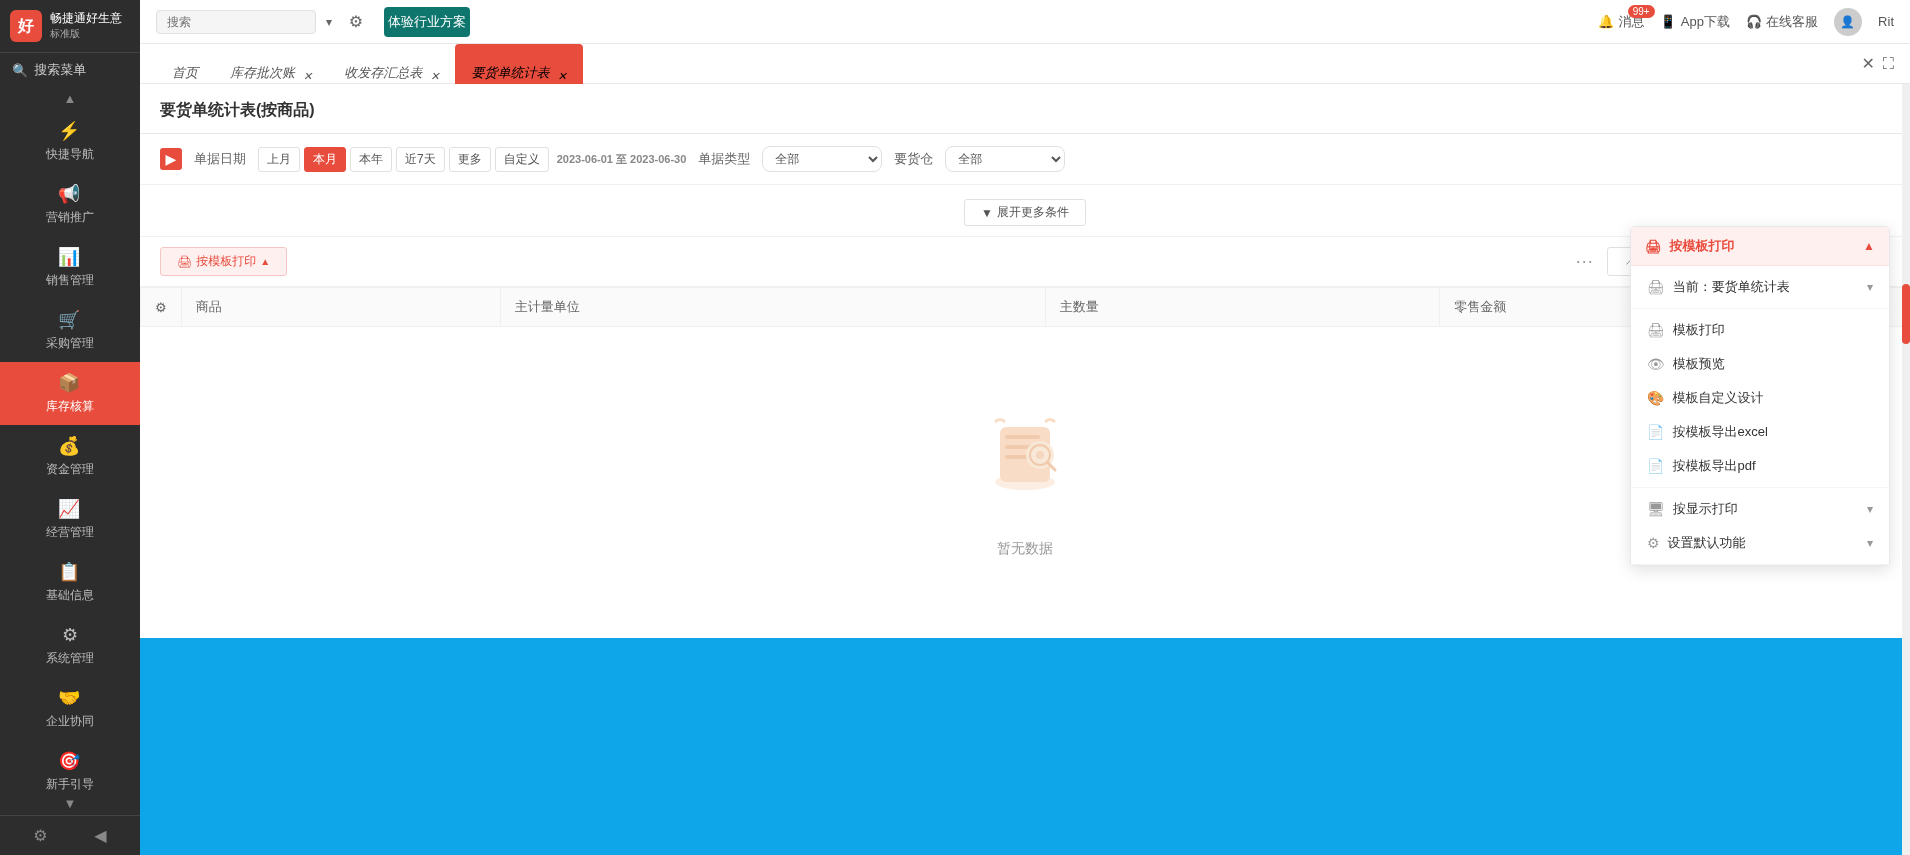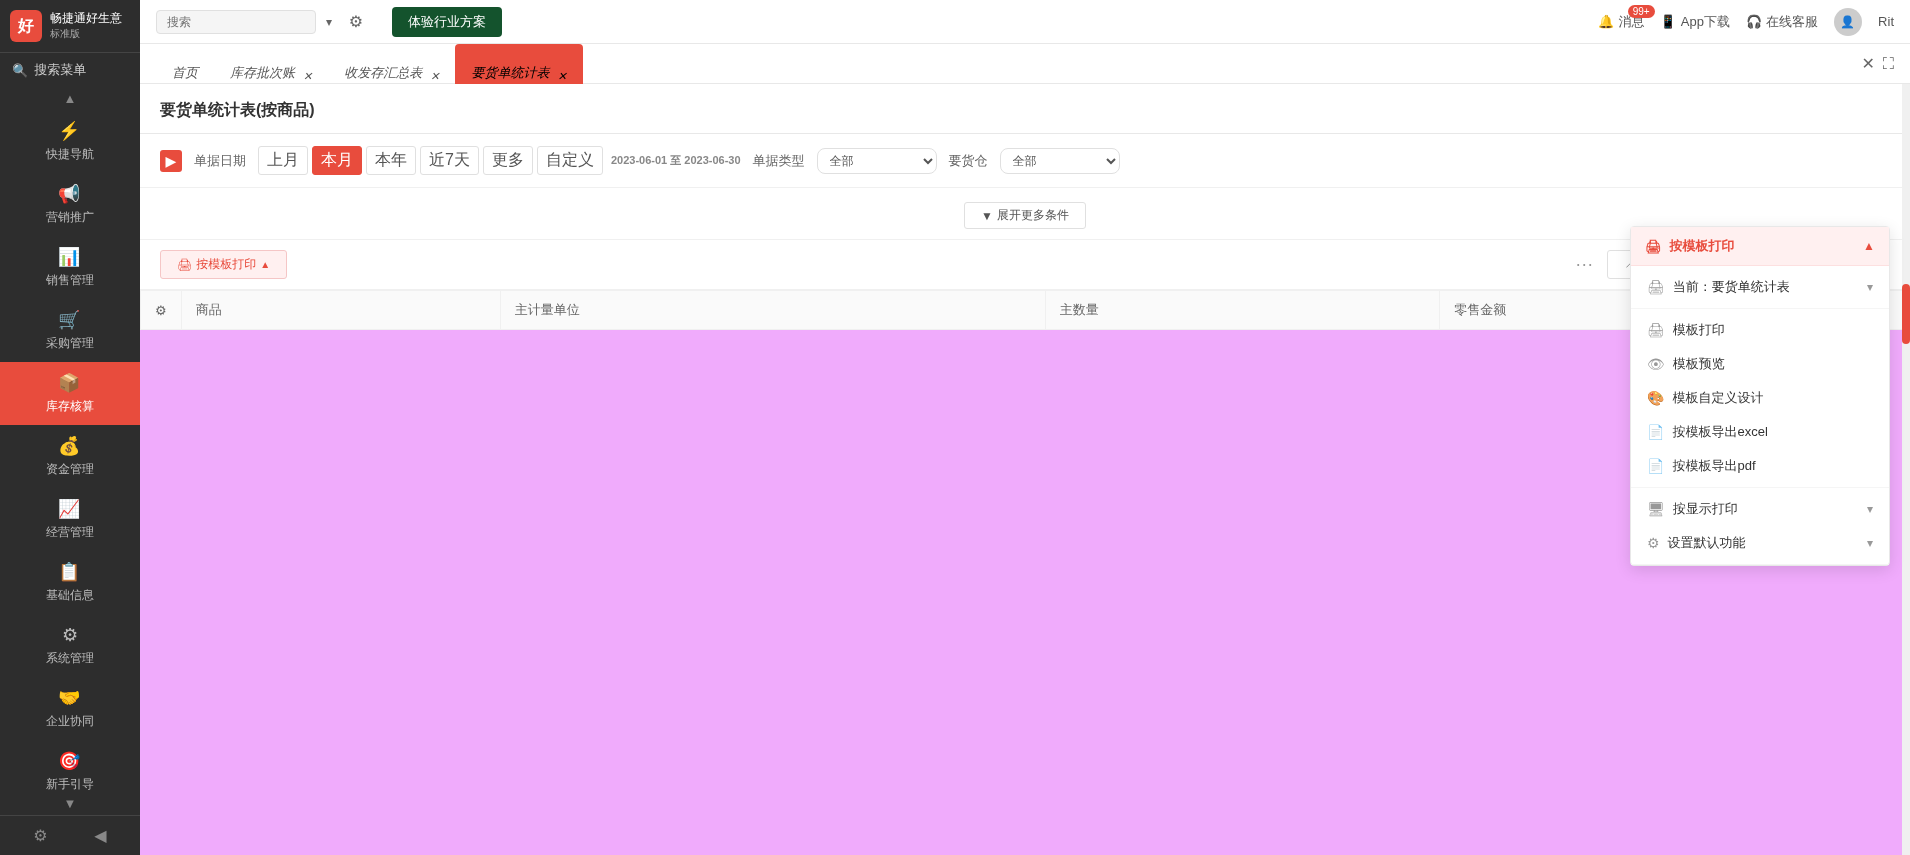--- a/index.html
+++ b/index.html
@@ -86,28 +86,28 @@
       width: 160px;
     }
     .topbar-dropdown-btn {
       border: none; background: none; cursor: pointer; color: #666; font-size: 12px;
     }
     .topbar-settings-btn {
       width: 28px; height: 28px; border: none; background: none; cursor: pointer;
       color: #666; font-size: 16px;
     }
     .topbar-trial-btn {
-      background: #14532d;
+      background: #0f766e;
       color: white;
       border: none;
       border-radius: 4px;
-      padding: 6px 16px;
+      padding: 6px 4px;
       font-size: 13px;
       cursor: pointer;
-      margin-left: 12px;
+      margin-left: 4px;
     }
     .topbar-spacer { flex: 1; }
     .topbar-actions {
       display: flex; align-items: center; gap: 16px; color: #555; font-size: 13px;
     }
     .topbar-action-item {
       display: flex; align-items: center; gap: 4px; cursor: pointer;
       position: relative;
     }
     .badge {
@@ -161,21 +161,21 @@
     .tabs-bar-right {
       margin-left: auto;
       display: flex; align-items: center; gap: 8px;
     }
     .window-btn { background: none; border: none; cursor: pointer; font-size: 16px; color: #666; }
 
     
     .content-area {
       flex: 1;
       overflow-y: auto;
-      background: #f0abfc;
+      background: #0ea5e9;
       padding: 0;
       position: relative;
     }
 
     
     .page-header {
       background: white;
       padding: 16px 20px 0;
       border-bottom: 1px solid #e8e8e8;
     }
@@ -207,21 +207,21 @@
       display: flex; align-items: center; justify-content: center;
     }
     .filter-label { color: #666; font-size: 13px; }
     .filter-date-group { display: flex; align-items: center; gap: 4px; }
     .filter-date-btn {
       padding: 3px 8px;
       border: 1px solid #e0e0e0;
       background: white;
       border-radius: 3px;
       cursor: pointer;
-      font-size: 16px;
+      font-size: 12px;
       color: #555;
     }
     .filter-date-btn.active {
       background: #e84c3d;
       color: white;
       border-color: #e84c3d;
       text-align: center;
     }
     .filter-date-range { color: #888; font-size: 11px; margin-left: 4px; font-weight: bold; }
     .filter-select {
@@ -579,20 +579,39 @@
             <th>
               <span>零售金额</span>
             </th>
           </tr>
         </thead>
         <tbody>
         </tbody>
       </table>
     </div>
 
+    <div class="empty-state">
+      <div style="font-size:90px;margin-bottom:12px;opacity:0.6;">
+        
+        <svg width="100" height="100" viewBox="0 0 100 100">
+          <ellipse cx="50" cy="75" rx="30" ry="8" fill="#f5c6a0" opacity="0.5"></ellipse>
+          <rect x="25" y="20" width="50" height="55" rx="6" fill="#f5c6a0"></rect>
+          <rect x="30" y="28" width="35" height="4" rx="2" fill="#e8a878"></rect>
+          <rect x="30" y="38" width="30" height="4" rx="2" fill="#e8a878"></rect>
+          <rect x="30" y="48" width="25" height="4" rx="2" fill="#e8a878"></rect>
+          <circle cx="65" cy="48" r="14" fill="#f5dbc0" opacity="0.9"></circle>
+          <circle cx="65" cy="48" r="10" fill="none" stroke="#e8a878" stroke-width="2"></circle>
+          <line x1="73" y1="56" x2="80" y2="63" stroke="#e8a878" stroke-width="3" stroke-linecap="round"></line>
+          <circle cx="65" cy="48" r="4" fill="#e8a878" opacity="0.6"></circle>
+          <path d="M20 15 Q25 10 30 15" fill="none" stroke="#f5c6a0" stroke-width="3"></path>
+          <path d="M70 15 Q75 10 80 15" fill="none" stroke="#f5c6a0" stroke-width="3"></path>
+        </svg>
+      </div>
+      <span class="empty-text">暂无数据</span>
+    </div>
 
     <div class="print-dropdown">
       <div class="print-dropdown-header">
         <div class="print-dropdown-header-left">
           <span>🖨</span>
           <span>按模板打印</span>
         </div>
         <span class="print-dropdown-chevron">▲</span>
       </div>
 

